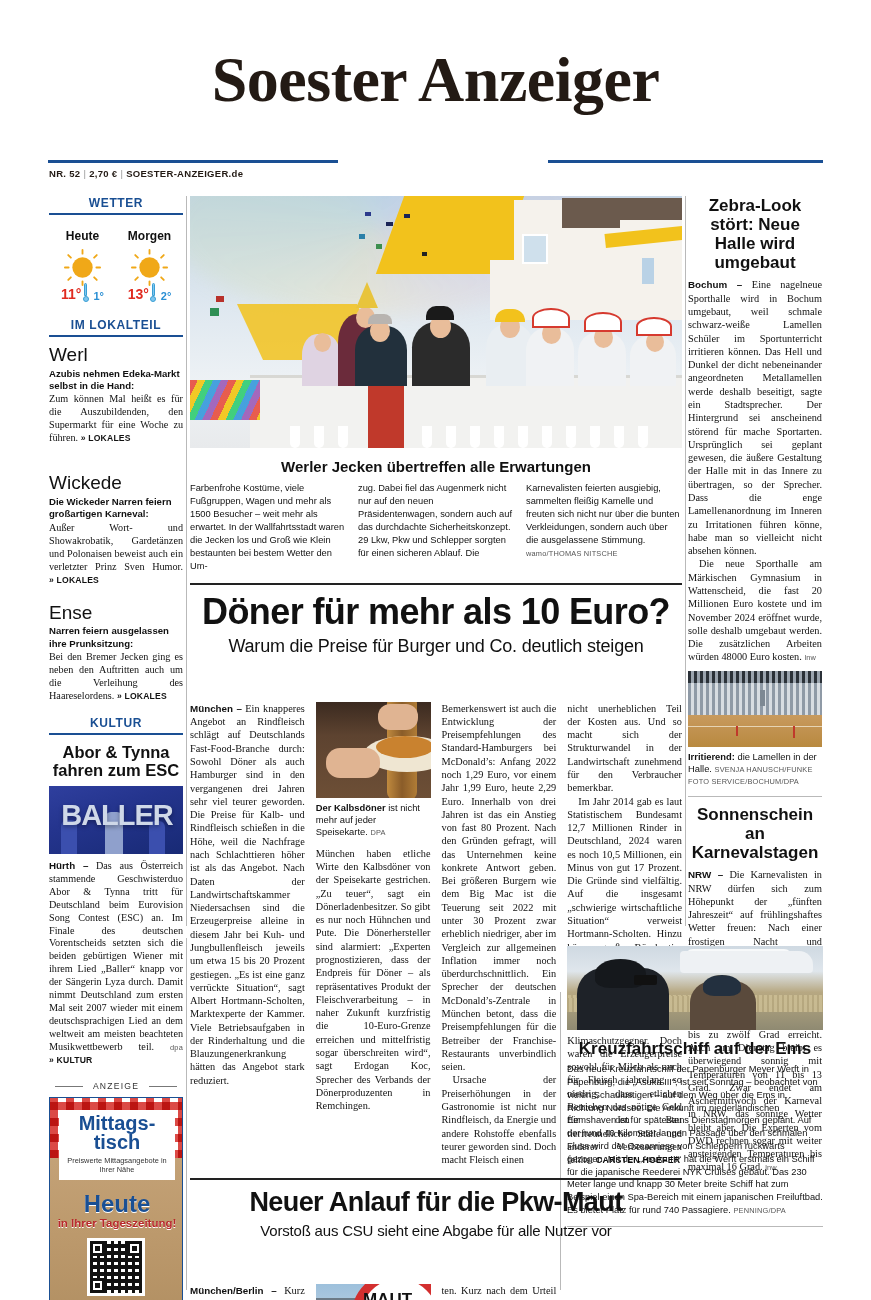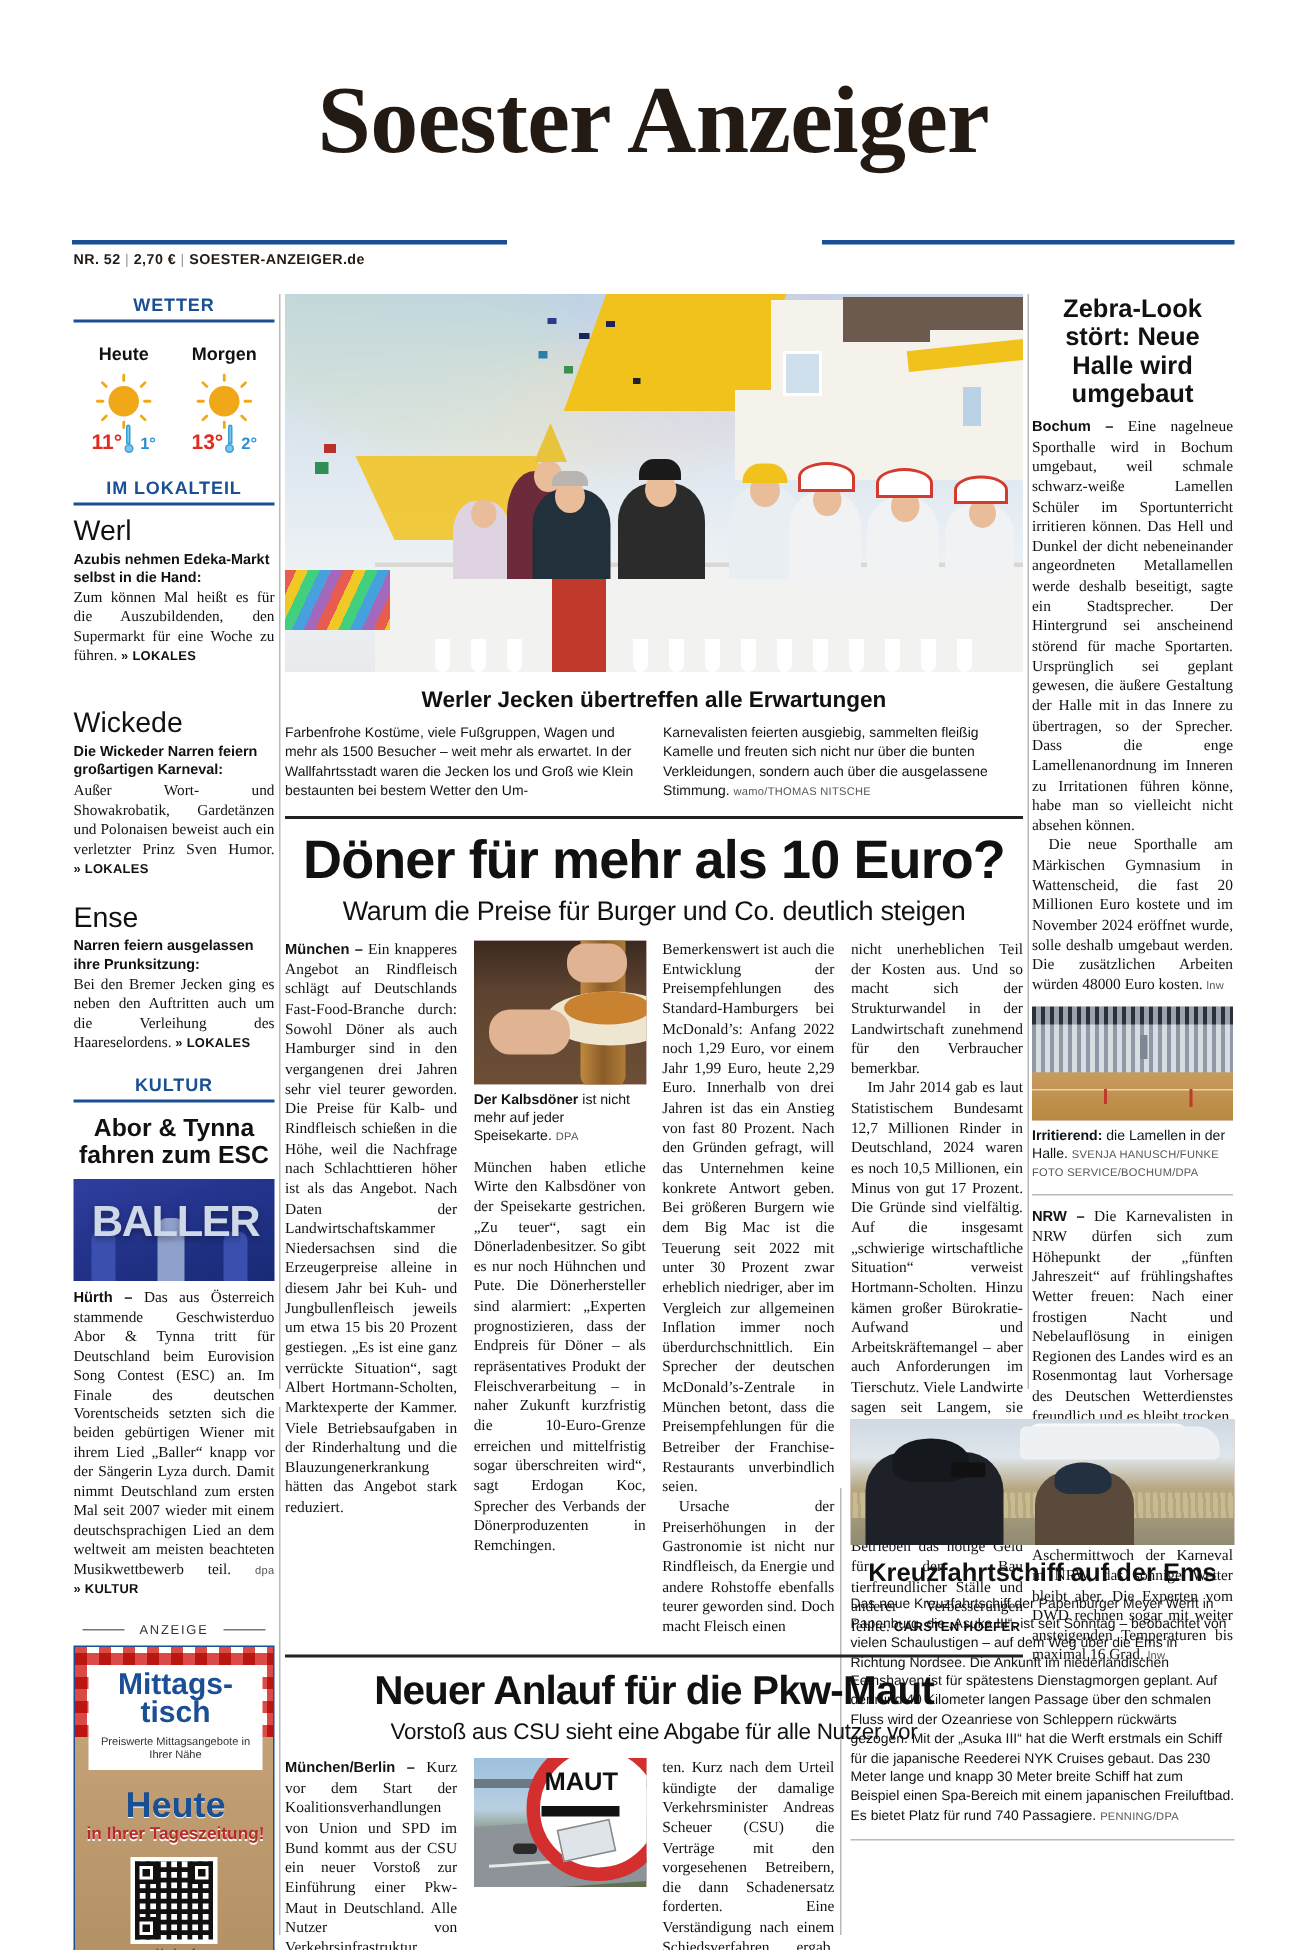--- a/index.html
+++ b/index.html
@@ -163,21 +163,21 @@
   }
   .headline.small{font-size:27px;}
   .subhead{
     font-family:"Liberation Sans", sans-serif;font-weight:400;font-size:18px;
     text-align:center;color:#111;margin-top:5px;margin-bottom:9px;letter-spacing:-.2px;
   }
   .subhead.small{font-size:15px;}
 
   
   .body-cols{display:flex;gap:11px;}
-  .bcol{flex:1;}
+  .bcol{flex:1;margin-top:36px;}
   .btext{
     font-family:"Liberation Serif", serif;font-size:10.3px;line-height:1.29;
     text-align:justify;color:#111;
     hyphens:auto;
   }
   .btext p{margin:0;text-indent:11px;}
   .btext p.first{text-indent:0;}
   .dateline{font-family:"Liberation Sans", sans-serif;font-weight:700;font-size:9.8px;}
   .author{font-family:"Liberation Sans", sans-serif;font-weight:700;font-size:8.8px;letter-spacing:.2px;}
 
@@ -514,20 +514,21 @@
       <div style="position:absolute;left:186px;top:48px;width:6px;height:5px;background:#3d8f4f;"></div>
       <div style="position:absolute;left:26px;top:100px;width:8px;height:6px;background:#b8312b;"></div>
       <div style="position:absolute;left:20px;top:112px;width:9px;height:8px;background:#2f8f55;"></div>
       <div style="position:absolute;left:232px;top:56px;width:5px;height:4px;background:#222;"></div>
     </div>
 
     <div class="photo-caption-head">Werler Jecken übertreffen alle Erwartungen</div>
 
     <div class="cap-cols">
       <div class="cap-col">Farbenfrohe Kostüme, viele Fußgruppen, Wagen und mehr als 1500 Besucher – weit mehr als erwartet. In der Wallfahrtsstadt waren die Jecken los und Groß wie Klein bestaunten bei bestem Wetter den Um-</div>
+      <div class="cap-col">zug. Dabei fiel das Augenmerk nicht nur auf den neuen Präsidentenwagen, sondern auch auf das durchdachte Sicherheitskonzept. 29 Lkw, Pkw und Schlepper sorgten für einen sicheren Ablauf. Die</div>
       <div class="cap-col">
         <span>Karnevalisten feierten ausgiebig, sammelten fleißig Kamelle und freuten sich nicht nur über die bunten Verkleidungen, sondern auch über die ausgelassene Stimmung.</span>
         <span class="credit">wamo/THOMAS NITSCHE</span>
       </div>
     </div>
 
     <div class="hl-rule"></div>
 
     <div>
       <div class="headline">Döner für mehr als 10 Euro?</div>
@@ -643,20 +644,21 @@
       </div>
       <div class="ip-cap">
         <b>Irritierend:</b><span> die Lamellen in der Halle.</span>
         <span class="credit">SVENJA HANUSCH/FUNKE FOTO SERVICE/BOCHUM/DPA</span>
       </div>
     </div>
 
     <div class="hr-thin"></div>
 
     <div>
+      <div class="kultur-head" style="font-size:17px;">Sonnenschein an Karnevalstagen</div>
       <div class="btext">
         <p class="first"><span class="dateline">NRW –</span><span> Die Karnevalisten in NRW dürfen sich zum Höhepunkt der „fünften Jahreszeit“ auf frühlingshaftes Wetter freuen: Nach einer frostigen Nacht und Nebelauflösung in einigen Regionen des Landes wird es an Rosenmontag laut Vorhersage des Deutschen Wetterdienstes freundlich und es bleibt trocken. Dazu werden Höchstwerte von bis zu zwölf Grad erreicht. Auch am Dienstag bleibt es überwiegend sonnig mit Temperaturen von 11 bis 13 Grad. Zwar endet am Aschermittwoch der Karneval in NRW, das sonnige Wetter bleibt aber. Die Experten vom DWD rechnen sogar mit weiter ansteigenden Temperaturen bis maximal 16 Grad.</span> <span class="credit">lnw</span></p>
       </div>
     </div>
   </div>
 
   <div style="position:absolute;left:567px;top:946px;width:256px;">
     <div class="inline-photo" style="height:84px;">
       <div class="ship">
         <div class="deck"></div>

